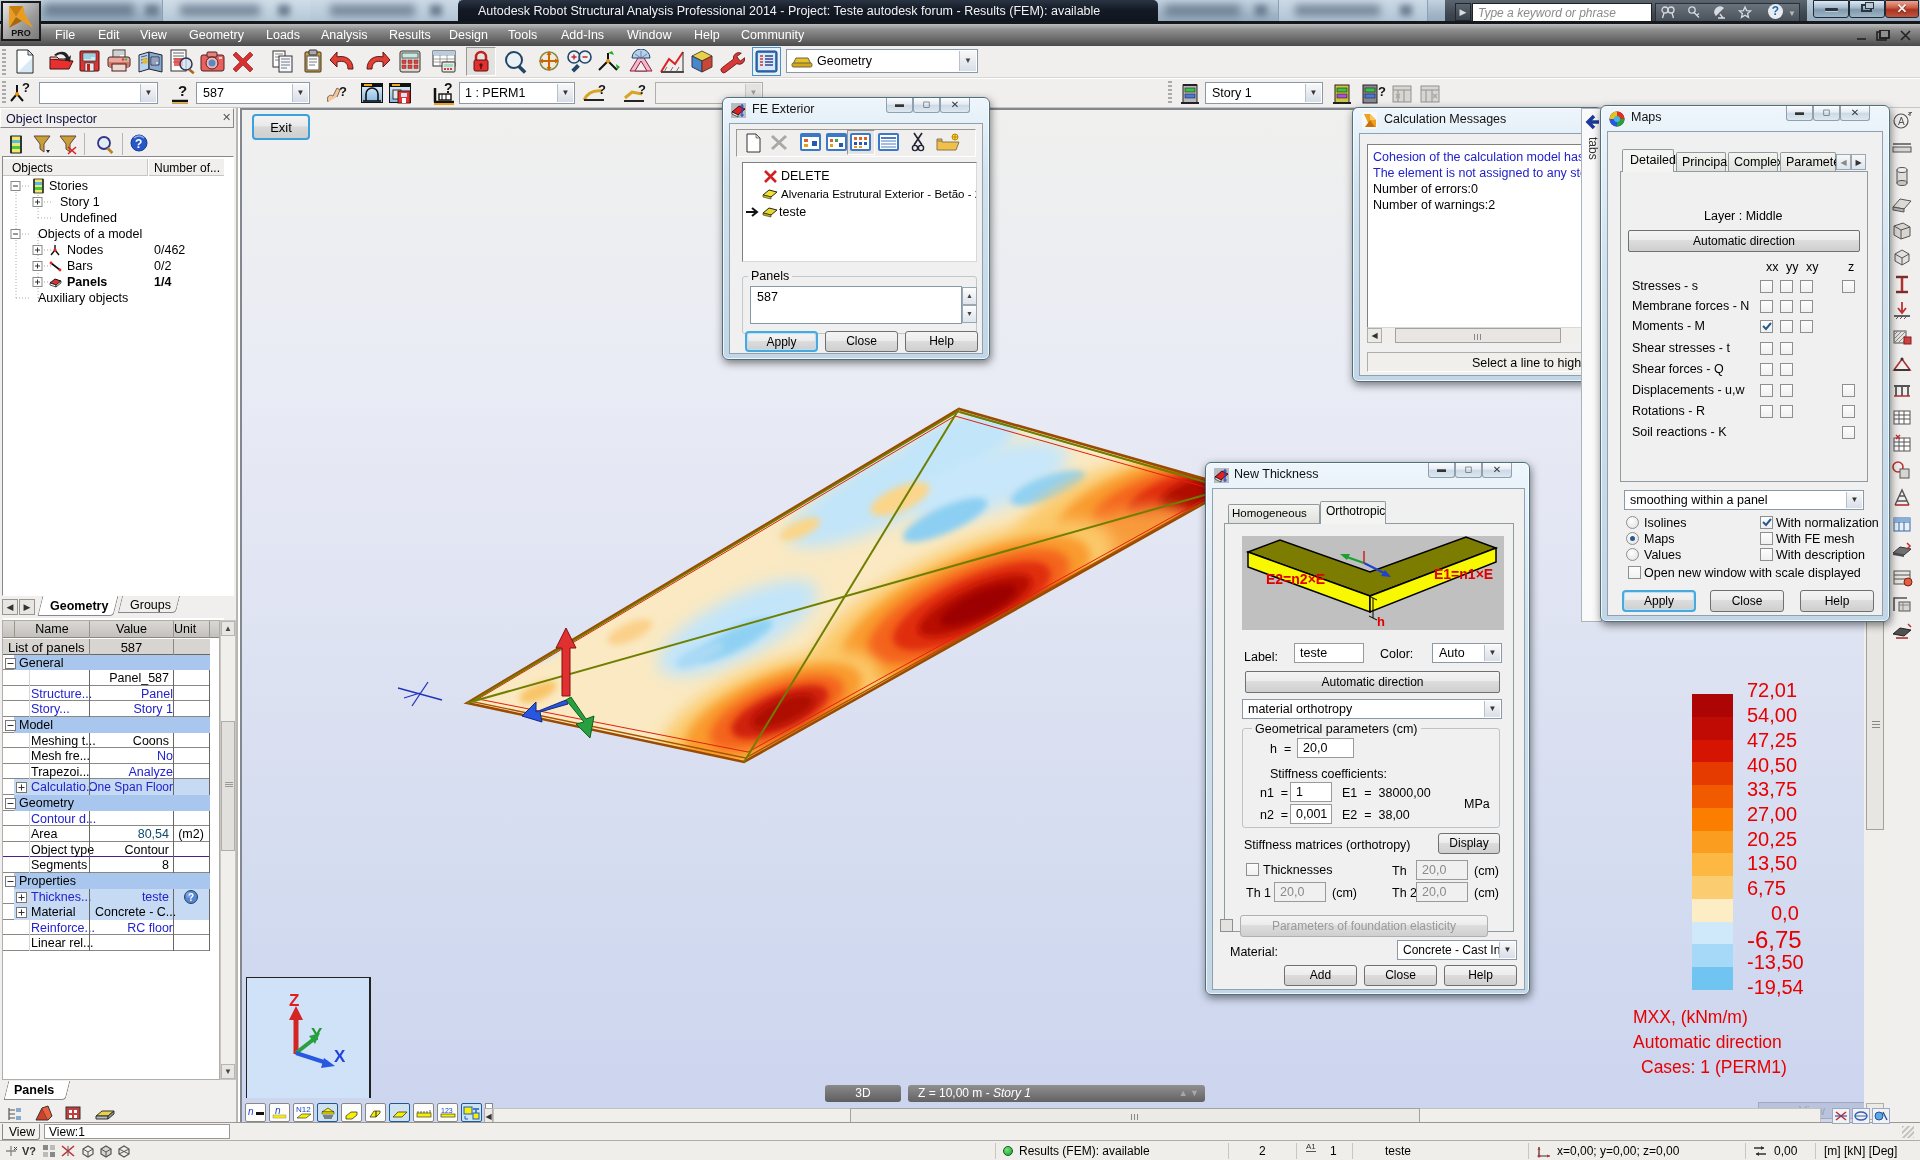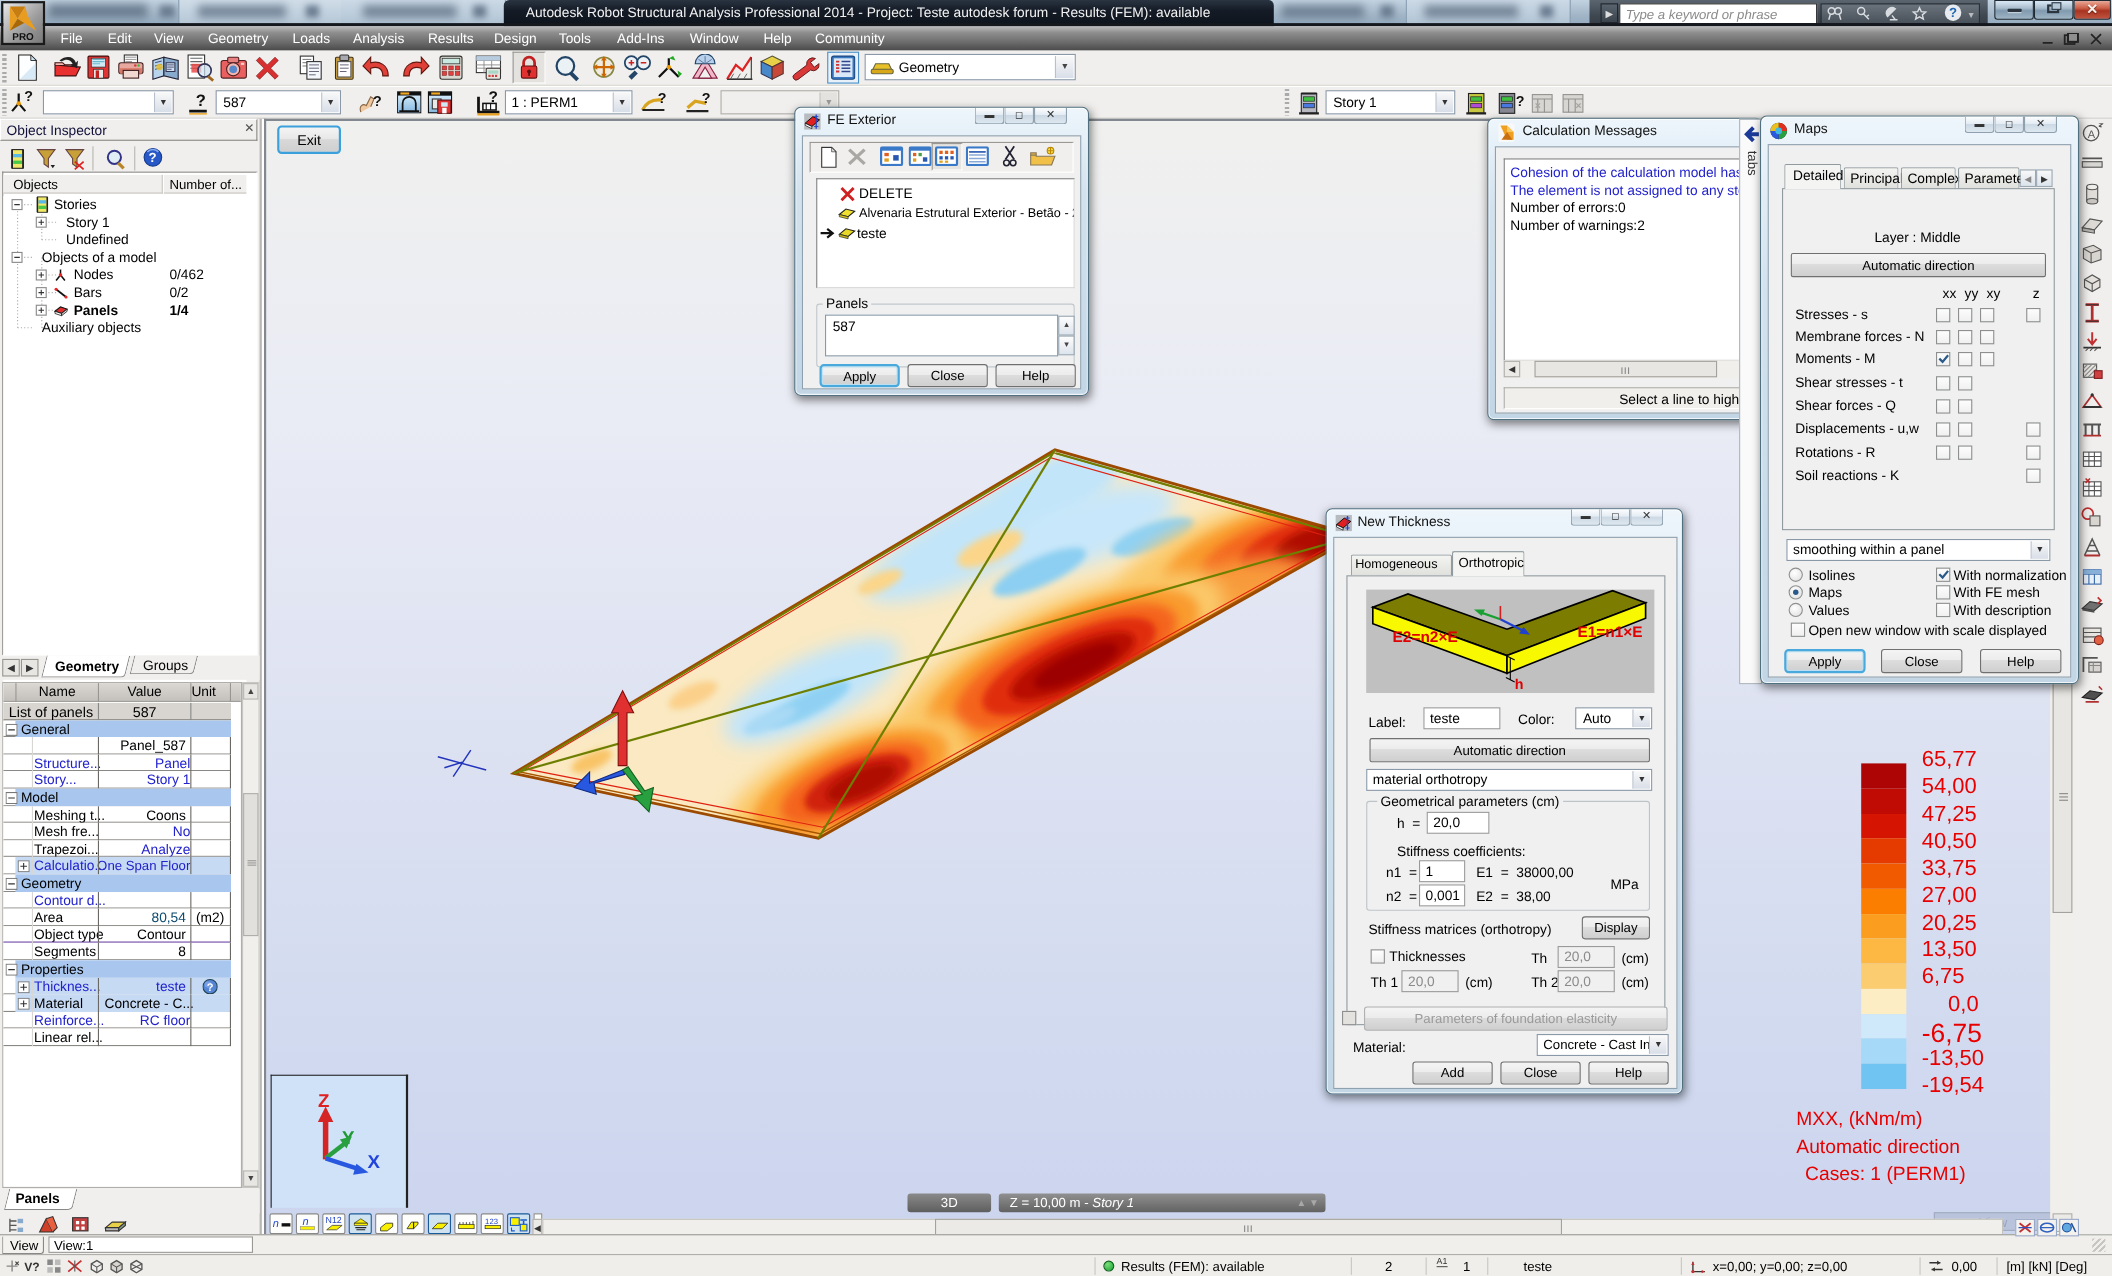--- a/index.html
+++ b/index.html
@@ -813,21 +813,21 @@
       <div class="abs" style="left:0;top:68px;width:41px;height:23px;background:#e63b00"></div>
       <div class="abs" style="left:0;top:91px;width:41px;height:23px;background:#f25a00"></div>
       <div class="abs" style="left:0;top:114px;width:41px;height:23px;background:#fb7e00"></div>
       <div class="abs" style="left:0;top:137px;width:41px;height:22px;background:#fb9d1e"></div>
       <div class="abs" style="left:0;top:159px;width:41px;height:23px;background:#fcb843"></div>
       <div class="abs" style="left:0;top:182px;width:41px;height:23px;background:#fccc70"></div>
       <div class="abs" style="left:0;top:205px;width:41px;height:23px;background:#fdedc4"></div>
       <div class="abs" style="left:0;top:228px;width:41px;height:22px;background:#cfe9fb"></div>
       <div class="abs" style="left:0;top:250px;width:41px;height:23px;background:#a5d9f7"></div>
       <div class="abs" style="left:0;top:273px;width:41px;height:23px;background:#70c4f2"></div>
-      <div class="abs" style="left:55px;top:-15px;color:#e80000;font-size:20px;white-space:nowrap">65,77</div>
+      <div class="abs" style="left:55px;top:-15px;color:#e80000;font-size:20px;white-space:nowrap">72,01</div>
       <div class="abs" style="left:55px;top:10px;color:#e80000;font-size:20px;white-space:nowrap">54,00</div>
       <div class="abs" style="left:55px;top:35px;color:#e80000;font-size:20px;white-space:nowrap">47,25</div>
       <div class="abs" style="left:55px;top:60px;color:#e80000;font-size:20px;white-space:nowrap">40,50</div>
       <div class="abs" style="left:55px;top:84px;color:#e80000;font-size:20px;white-space:nowrap">33,75</div>
       <div class="abs" style="left:55px;top:109px;color:#e80000;font-size:20px;white-space:nowrap">27,00</div>
       <div class="abs" style="left:55px;top:134px;color:#e80000;font-size:20px;white-space:nowrap">20,25</div>
       <div class="abs" style="left:55px;top:158px;color:#e80000;font-size:20px;white-space:nowrap">13,50</div>
       <div class="abs" style="left:55px;top:183px;color:#e80000;font-size:20px;white-space:nowrap">6,75</div>
       <div class="abs" style="left:79px;top:208px;color:#e80000;font-size:20px;white-space:nowrap">0,0</div>
       <div class="abs" style="left:55px;top:232px;color:#e80000;font-size:24px;white-space:nowrap">-6,75</div>
@@ -1304,21 +1304,21 @@
         <div class="abs" style="left:5px;top:2px;color:#8a8a8a">20,0</div>
       </div>
     <div class="abs" style="left:119px;top:397px">(cm)</div>
     <div class="abs" style="left:179px;top:397px">Th 2</div>
     <div class="tf" style="left:203px;top:393px;width:52px;height:20px;background:#f0f0f0">
         <div class="abs" style="left:5px;top:2px;color:#8a8a8a">20,0</div>
       </div>
     <div class="abs" style="left:261px;top:397px">(cm)</div>
 
     <div class="cb" style="left:7px;top:430px;background:#e4e2de"></div>
-    <div class="btn" style="left:27px;top:426px;width:276px;height:22px;line-height:20px;color:#9a9a9a;border-color:#b0b0b0">Parameters of foundation elasticity</div>
+    <div class="btn" style="left:27px;top:426px;width:248px;height:22px;line-height:20px;color:#9a9a9a;border-color:#b0b0b0">Parameters of foundation elasticity</div>
     <div class="abs" style="left:17px;top:456px">Material:</div>
     <div class="abs" style="left:184px;top:451px;width:120px;height:20px;background:#fff;border:1px solid #8a98a8">
       <div class="abs" style="left:5px;top:2px;white-space:nowrap;overflow:hidden;width:99px;font-size:12px">Concrete - Cast In S</div>
       <div class="abs" style="right:1px;top:1px;width:16px;height:16px;background:linear-gradient(#f8f8f8,#d8dee8);border-left:1px solid #b8c0cc;text-align:center;font-size:8px;line-height:16px;color:#333">▼</div>
     </div>
     <div class="btn" style="left:71px;top:476px;width:73px;height:21px;line-height:19px">Add</div>
     <div class="btn" style="left:151px;top:476px;width:73px;height:21px;line-height:19px">Close</div>
     <div class="btn" style="left:231px;top:476px;width:73px;height:21px;line-height:19px">Help</div>
   </div>
 </div>

